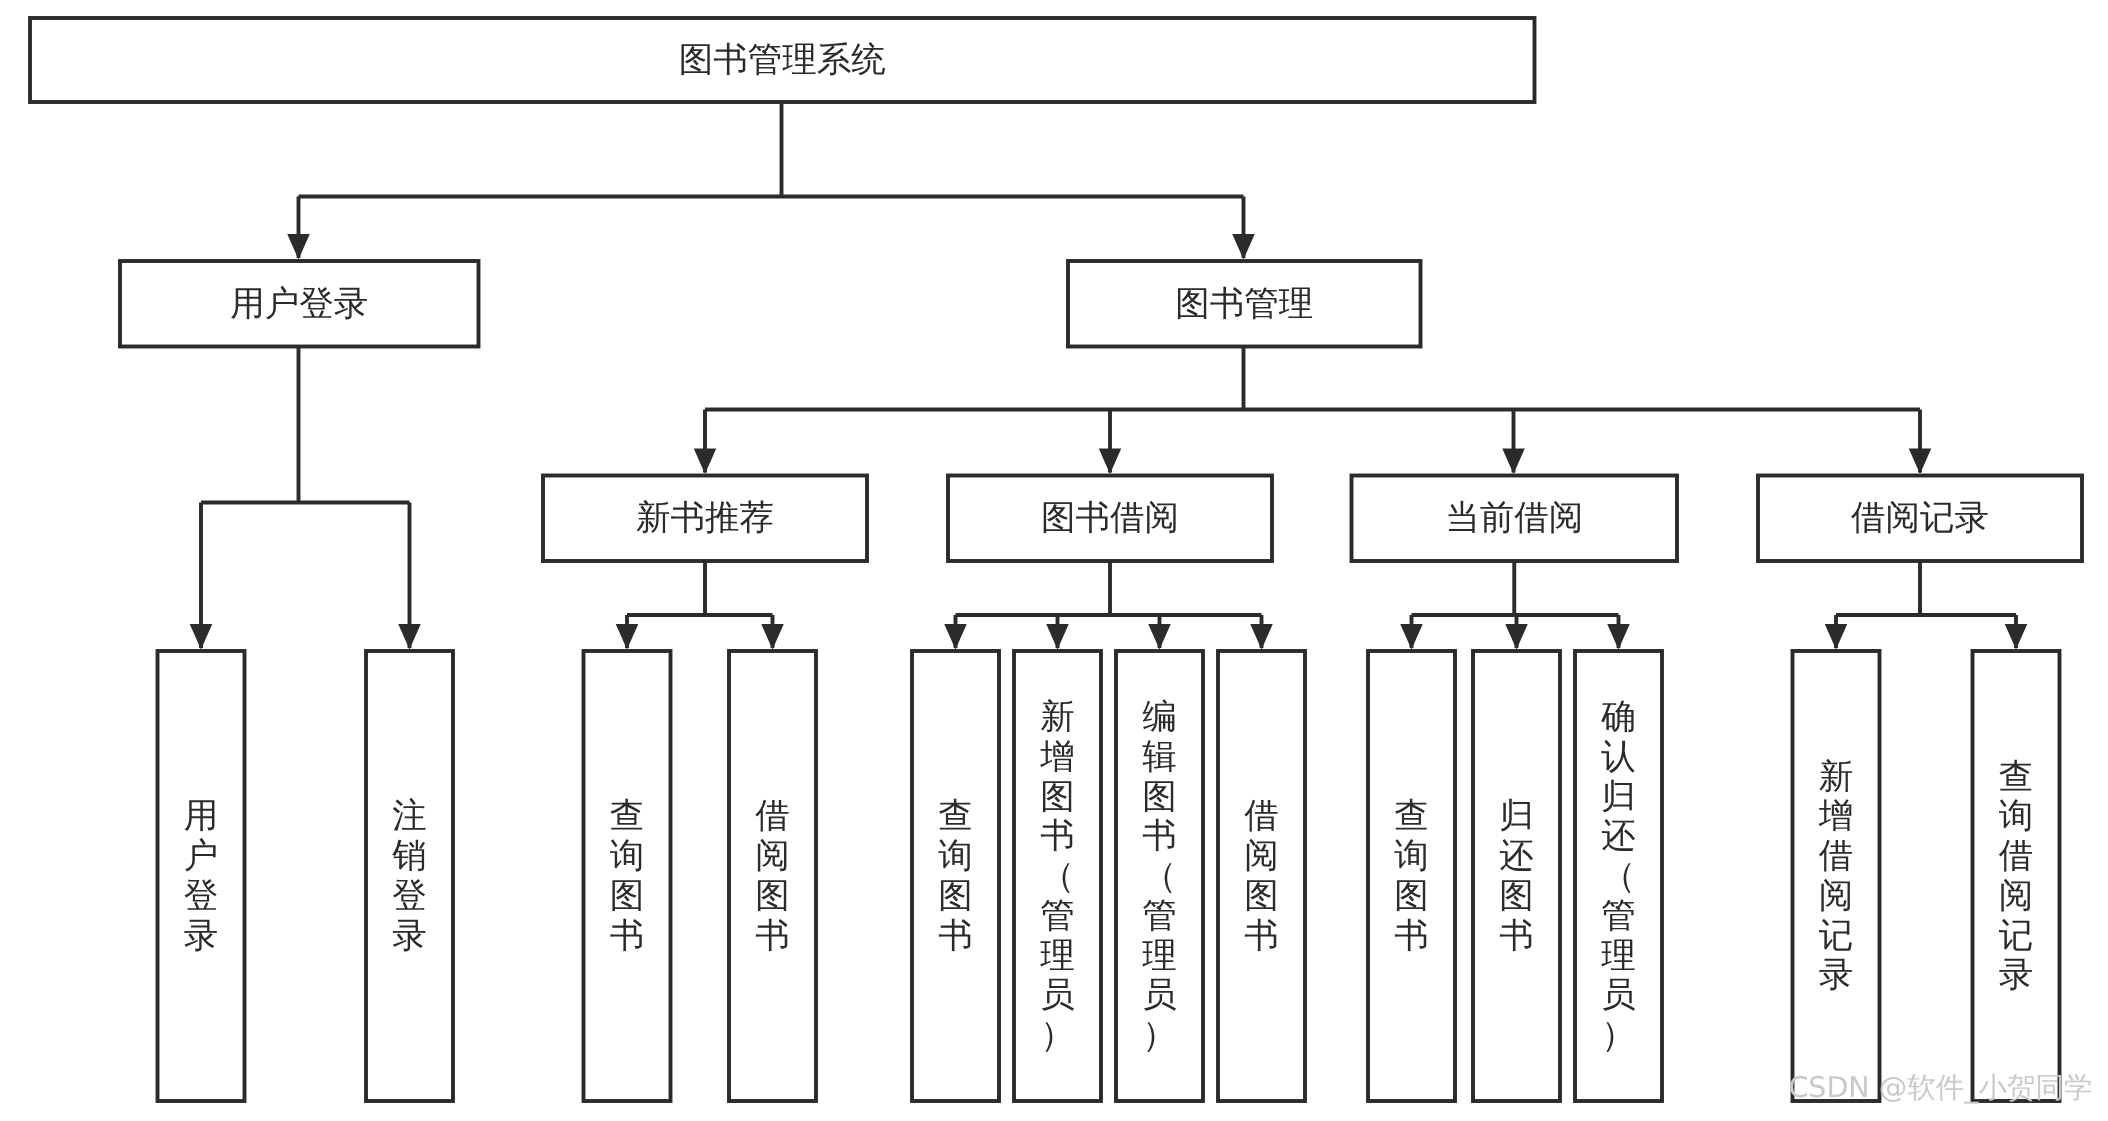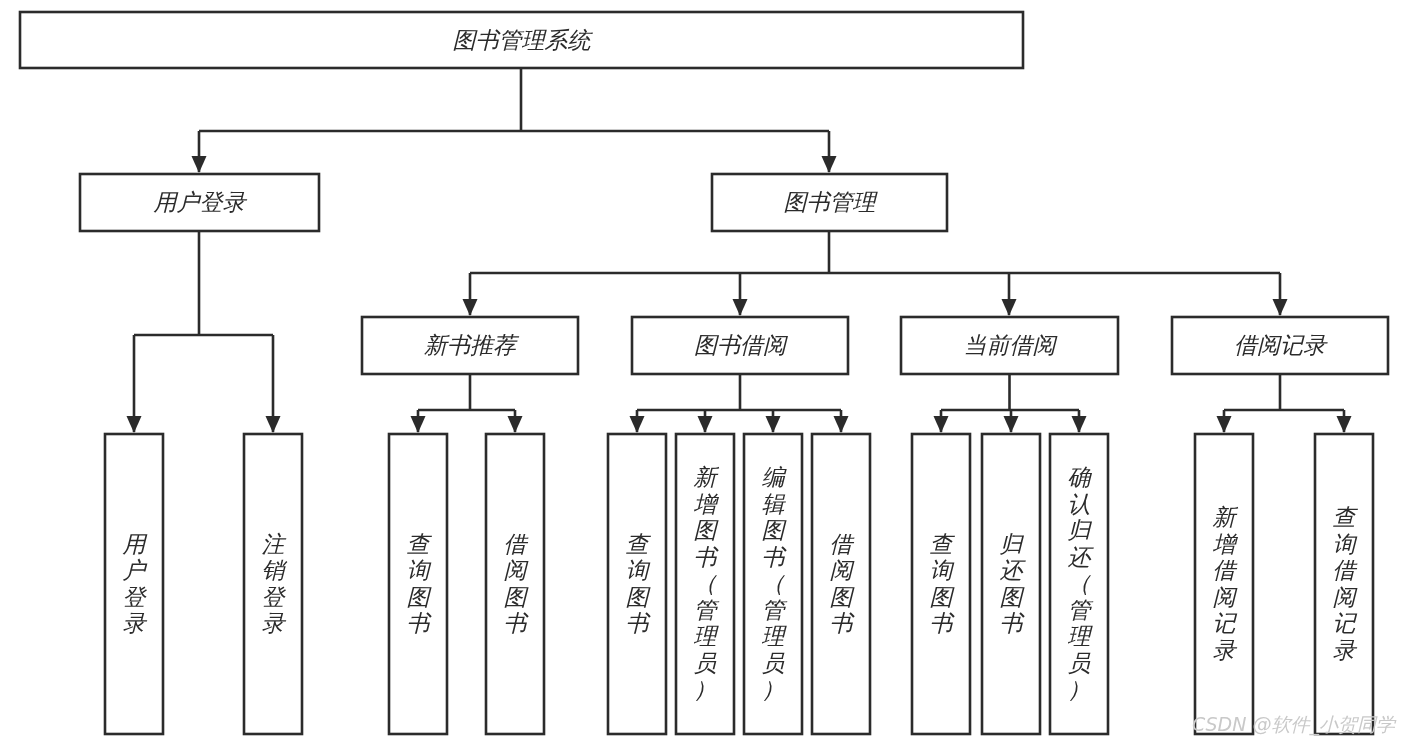--- a/index.html
+++ b/index.html
@@ -12,21 +12,20 @@
     height: 747px;
     position: relative;
     overflow: hidden;
     font-family: "DejaVu Sans", "Liberation Sans", sans-serif;
   }
   #diagram-root {
     position: absolute;
     left: 0; top: 0;
     width: 1405px;
     height: 747px;
-    font-style: italic;
   }
   svg#hierarchy-svg {
     display: block;
     width: 1405px;
     height: 747px;
   }
   .node-box {
     fill: #ffffff;
     stroke: #2b2b2b;
     stroke-width: 2.6;

